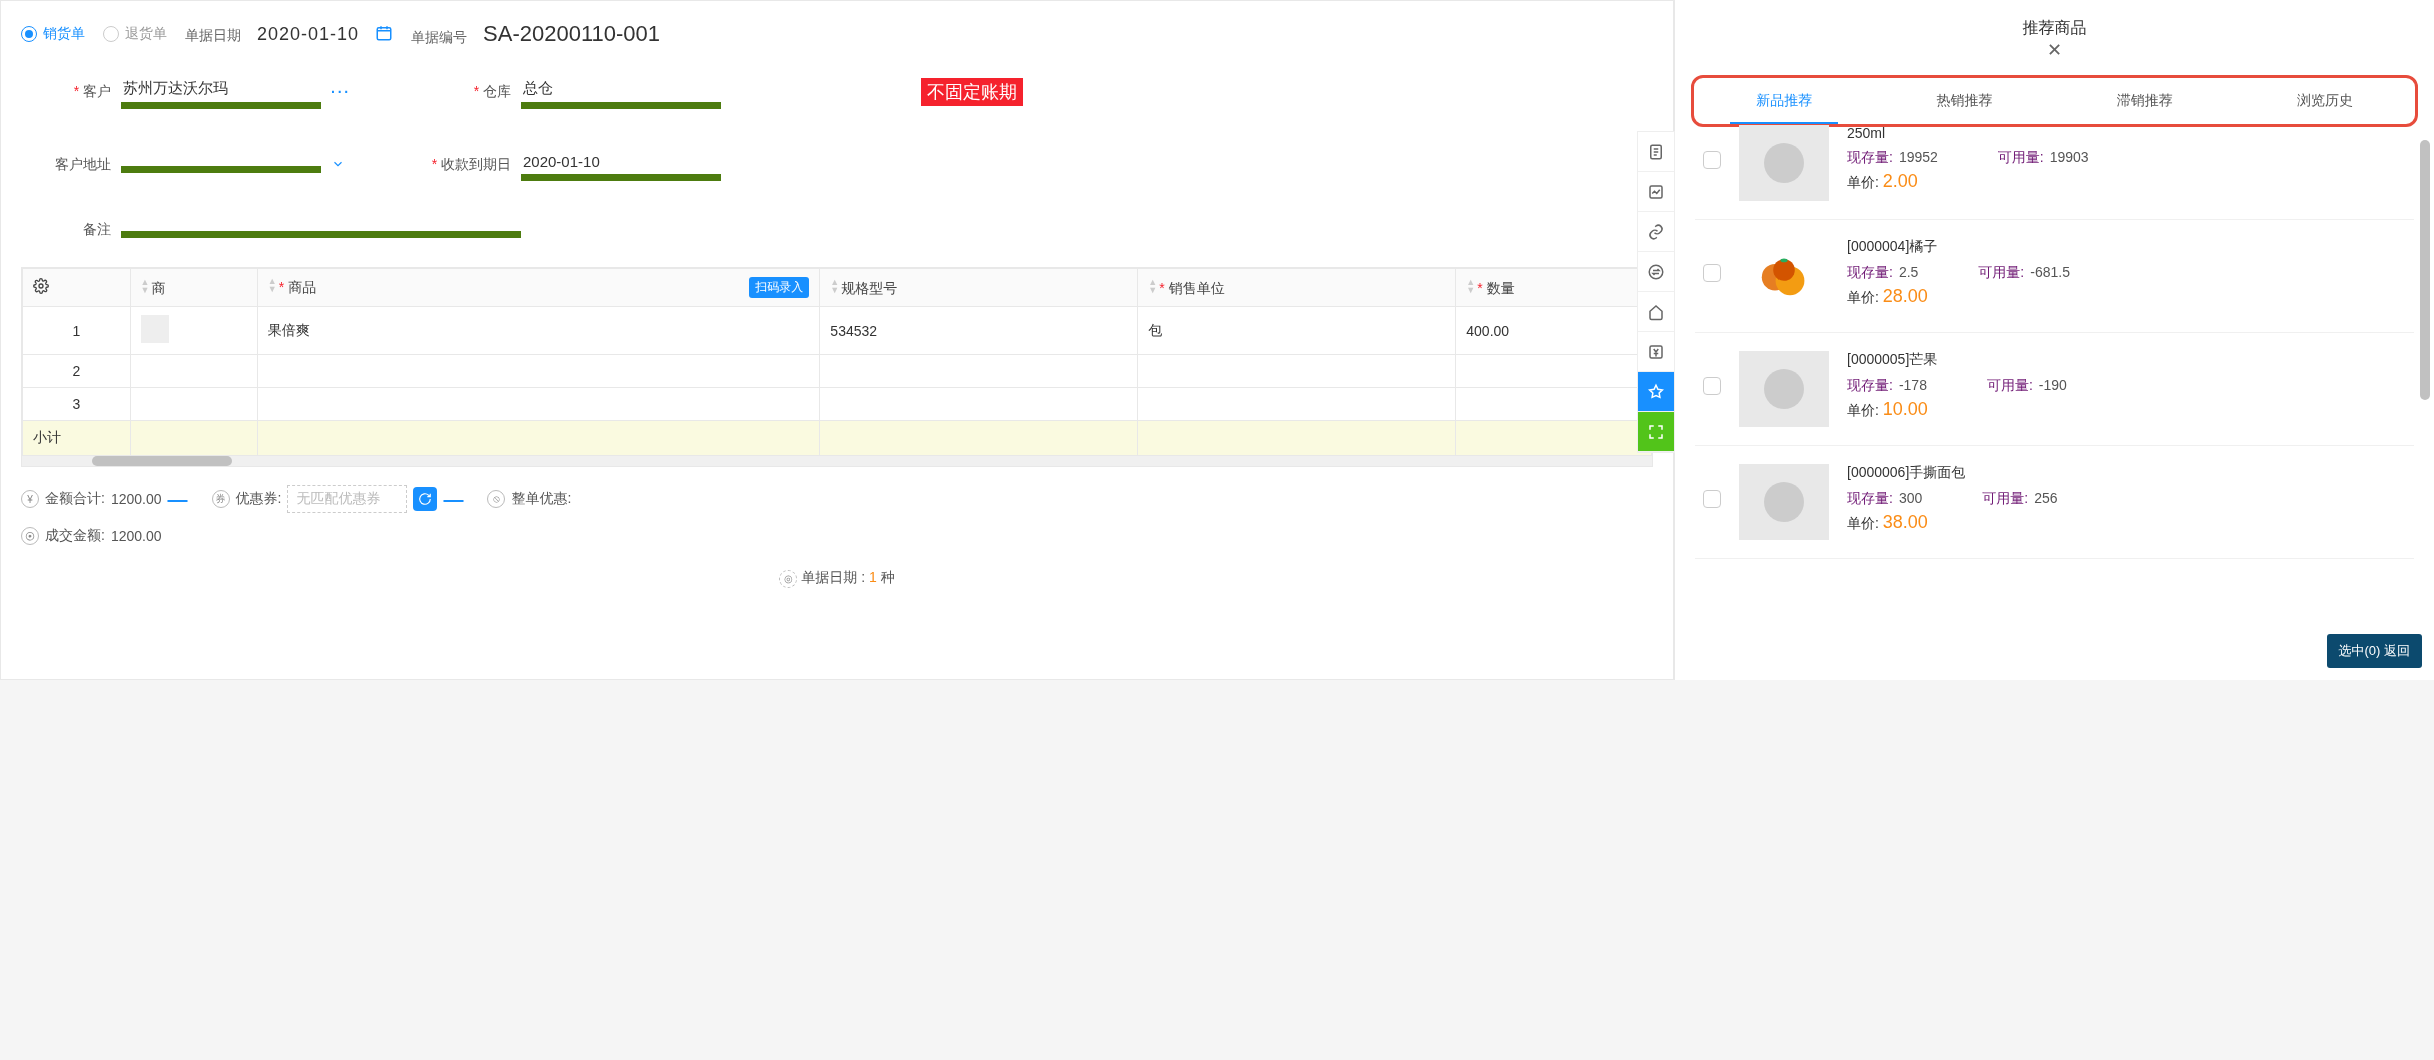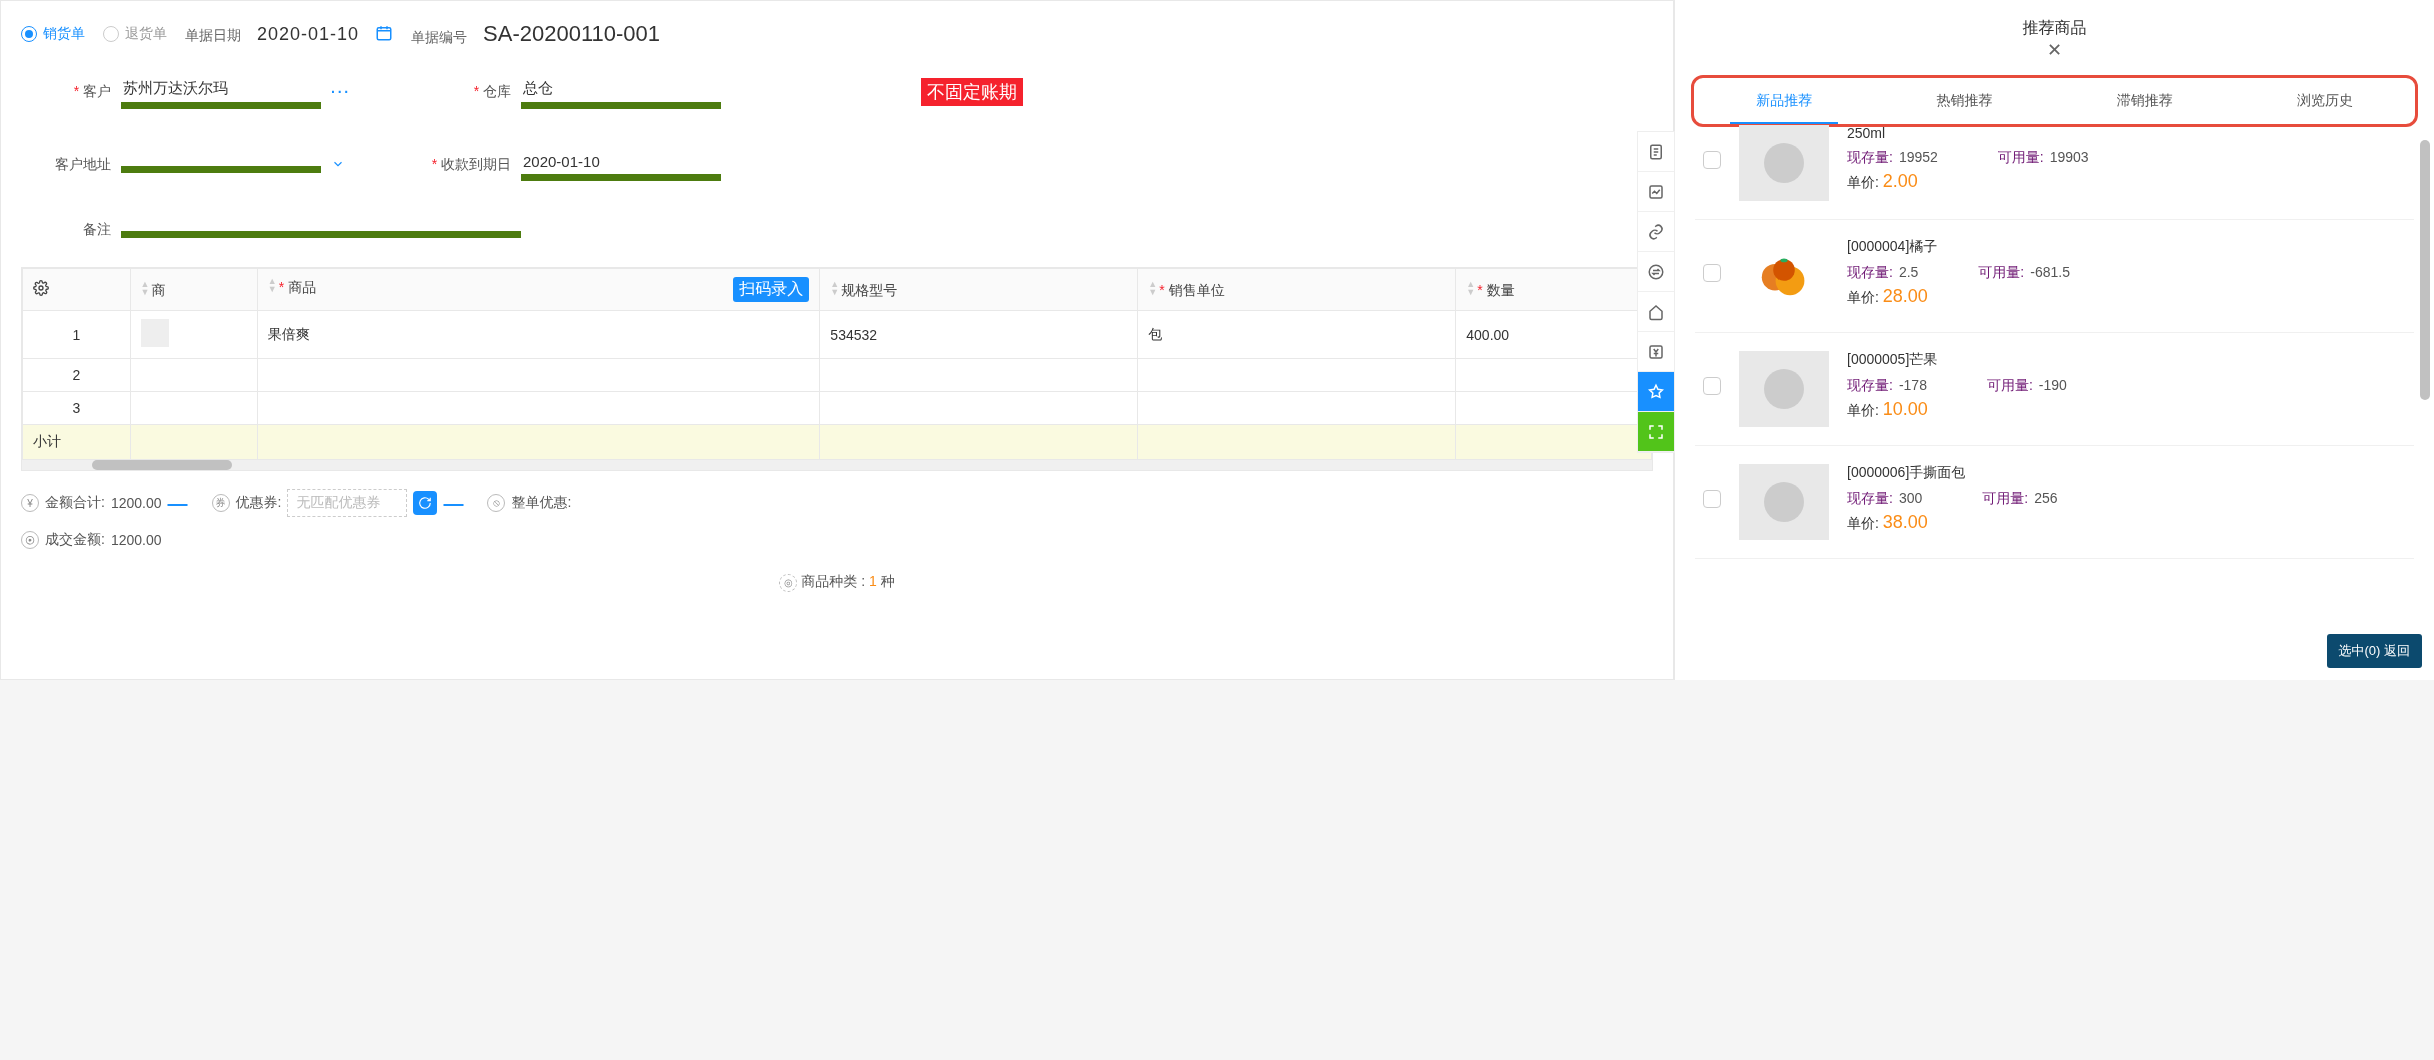--- a/index.html
+++ b/index.html
@@ -41,21 +41,21 @@
 .rail-btn.green { background: #52c41a; color: #fff; }
 
 
 .table-wrap { border: 1px solid #e8e8e8; margin-top: 10px; overflow-x: hidden; }
 .tbl { width: 100%; border-collapse: collapse; table-layout: fixed; }
 .tbl th, .tbl td { border: 1px solid #e8e8e8; padding: 8px 10px; text-align: left; white-space: nowrap; overflow: hidden; }
 .tbl th { background: #fafafa; font-weight: normal; color: #444; position: relative; }
 .sort-ic { display:inline-block; width:8px; color:#ccc; font-size:9px; line-height:8px; margin-right:3px;}
 .gear-cell { text-align:center; color:#888; cursor:pointer; }
 .thumb { width: 28px; height: 28px; background: #eee; display:inline-block; }
-.scan-btn { background: #1890ff; color: #fff; font-size: 16px; padding: 2px 6px; border-radius: 3px; float: right; cursor:pointer;}
+.scan-btn { background: #1890ff; color: #fff; font-size: 12px; padding: 2px 6px; border-radius: 3px; float: right; cursor:pointer;}
 .subtotal-row td { background: #fafae0; }
 .scrollbar-fake { height:10px; background:#f0f0f0; position:relative;}
 .scrollbar-fake .thumb-sb { position:absolute; left:70px; width:140px; height:10px; background:#c1c1c1; border-radius:5px;}
 
 
 .totals { padding: 18px 0 10px 0; display:flex; flex-wrap:wrap; gap:24px; align-items:center; color:#555; }
 .totals .seg { display:flex; align-items:center; gap:6px;}
 .circ-ic { width:18px; height:18px; border:1px solid #bbb; border-radius:50%; display:inline-flex; align-items:center; justify-content:center; font-size:10px; color:#888;}
 .dash { color:#1890ff; font-weight:bold; font-size:20px;}
 .coupon-input { border:1px dashed #ccc; padding:4px 8px; color:#bbb; min-width:120px; display:inline-block;}
@@ -296,21 +296,21 @@
     <div class="totals" style="padding-top:4px">
       <div class="seg">
         <span class="circ-ic">⦿</span>
         <span>成交金额:</span>
         <span>1200.00</span>
       </div>
     </div>
 
     <div class="bottom-line">
       <span class="circ-ic" style="border-style:dashed">◎</span>
-      <span>商品种类 :</span>
+      <span>单据日期 :</span>
       <span class="val-orange">1</span>
       <span>种</span>
     </div>
 
   </div>
 
   <div class="right-panel">
     <div class="rp-header">
       <span class="rp-title">推荐商品</span>
       <span class="close-x">✕</span>

